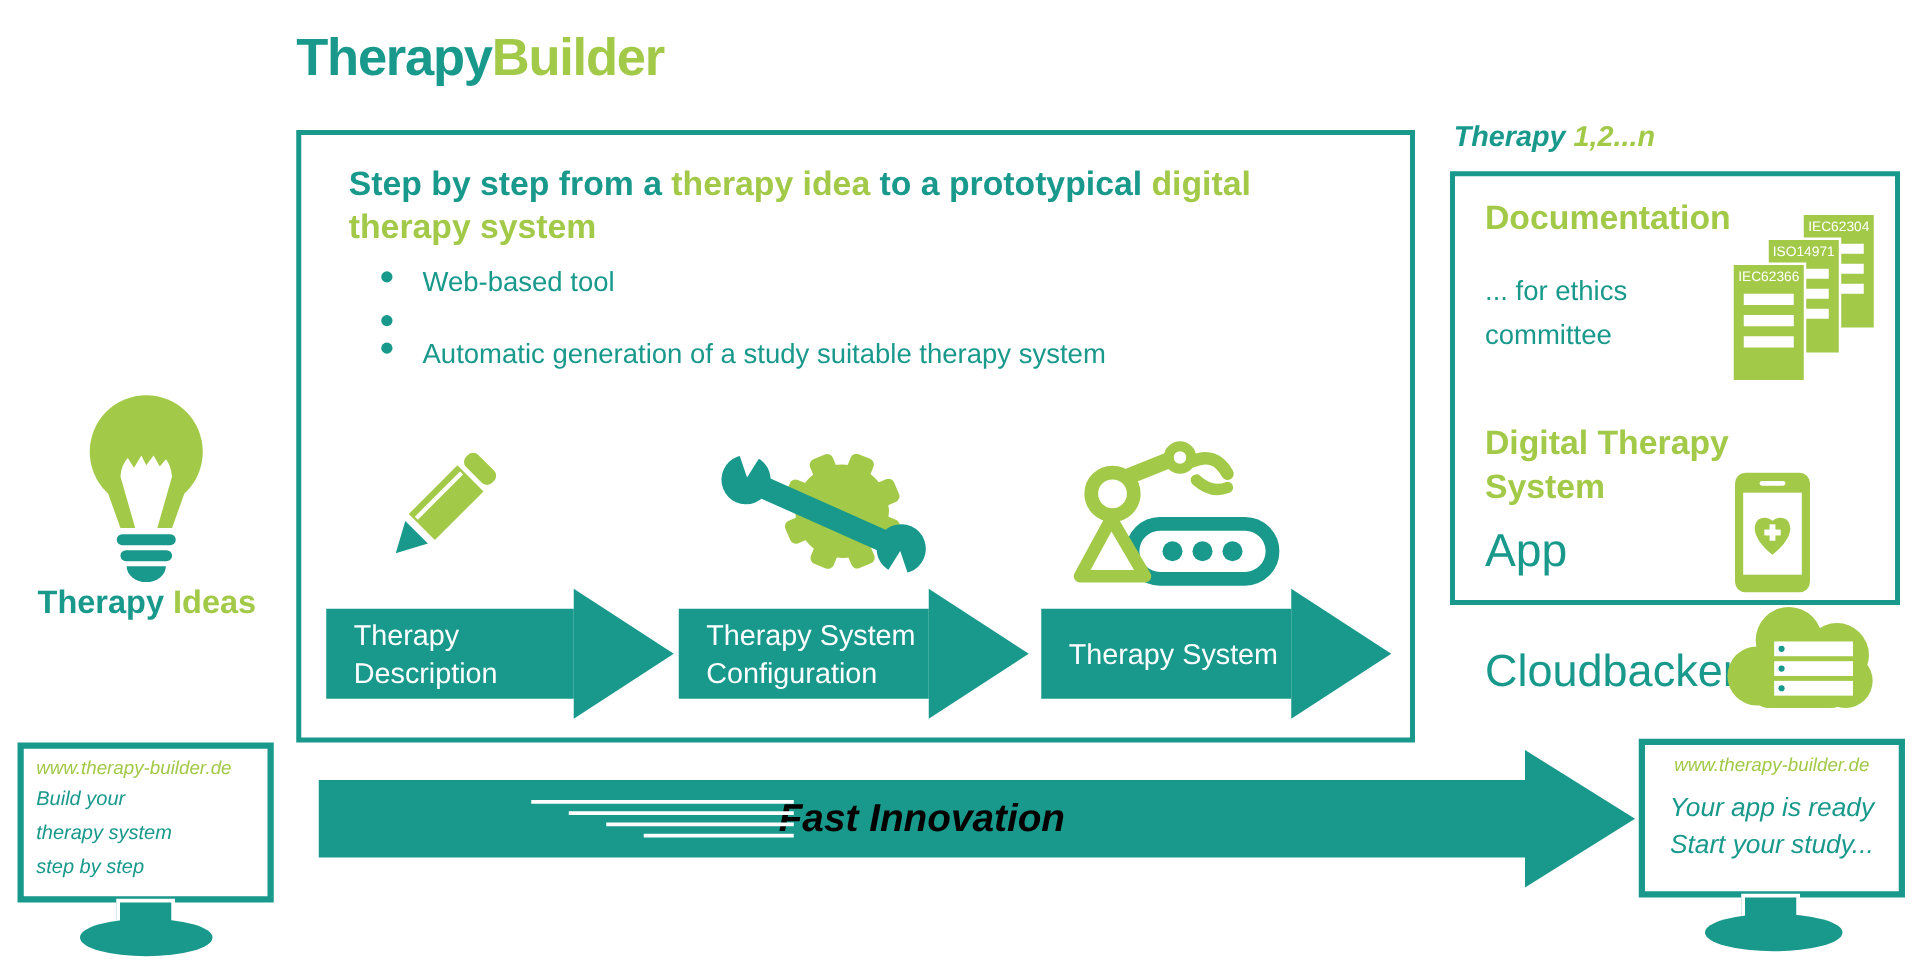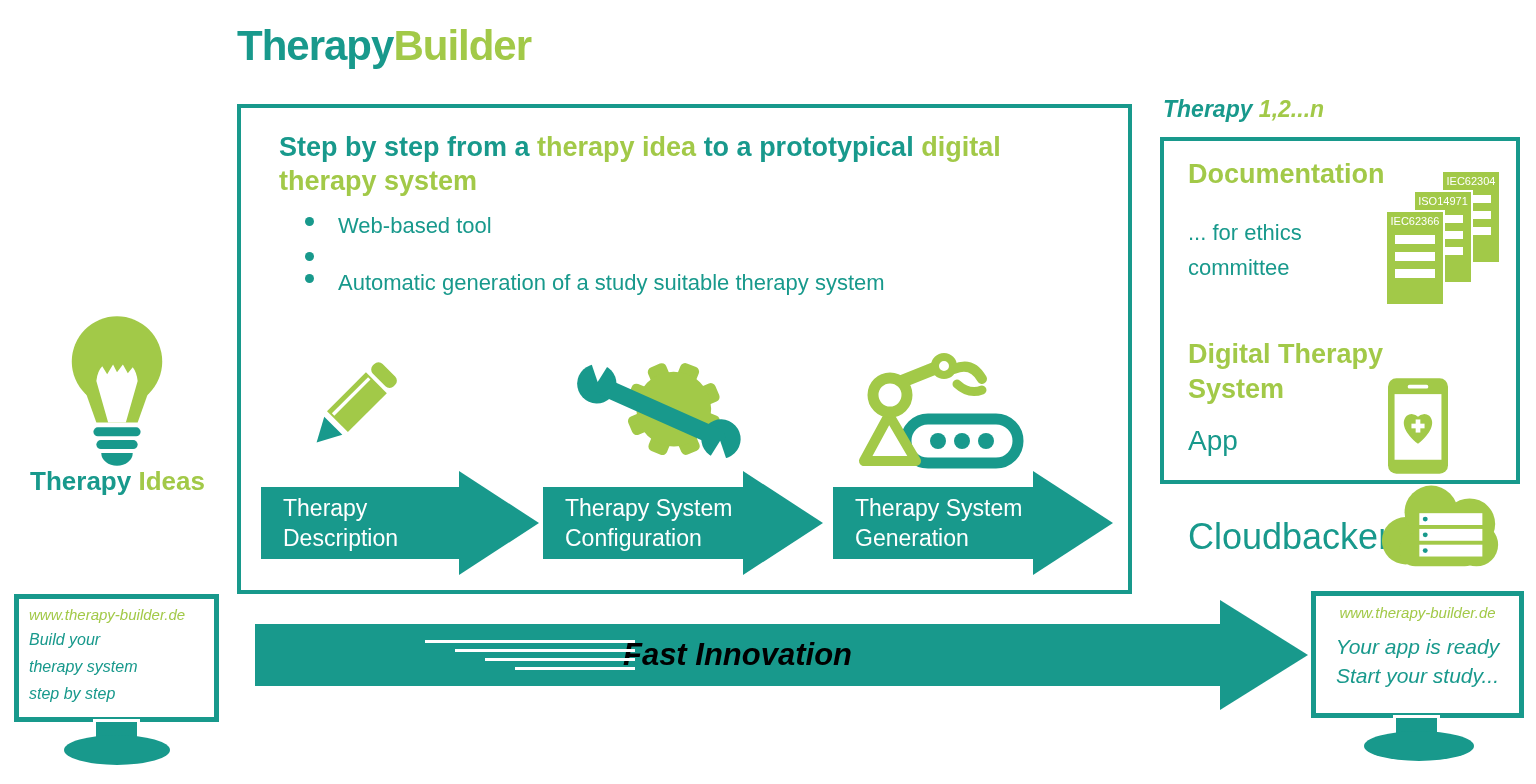--- a/index.html
+++ b/index.html
@@ -153,21 +153,20 @@
     <div class="step" style="left:302px; top:379px; width:200px;">
       <div class="step-body">
         <div class="step-line">Therapy System</div>
         <div class="step-line">Configuration</div>
       </div>
       <div class="step-head"></div>
     </div>
     <div class="step" style="left:592px; top:379px; width:200px;">
       <div class="step-body">
         <div class="step-line">Therapy System</div>
-        <div class="step-line">Generation</div>
       </div>
       <div class="step-head"></div>
     </div>
   </div>
 
   <div class="abs" id="right-heading">
     <span class="c-teal">Therapy</span><span class="c-green"> 1,2...n</span>
   </div>
 
   <div class="abs" id="right-box">
@@ -200,21 +199,21 @@
     <div class="abs sec-text" style="left:24px; top:74px;">
       <div>... for ethics</div>
       <div>committee</div>
     </div>
 
     <div class="abs sec-title" style="left:24px; top:196px;">
       <div>Digital Therapy</div>
       <div>System</div>
     </div>
 
-    <div class="abs sec-text" style="left:24px; top:282px; font-size:28px;">App</div>
+    <div class="abs sec-text" style="left:24px; top:282px; font-size:37px;">App</div>
 
     <svg class="abs" style="left:224px; top:236px;" width="60" height="98" viewBox="0 0 64 102">
       <rect x="0" y="0" width="64" height="102" rx="9" class="f-green"></rect>
       <rect x="21" y="7" width="22" height="4" rx="2" class="f-white"></rect>
       <rect x="7" y="17" width="50" height="70" class="f-white"></rect>
       <path class="f-green" d="M32,70 C18,59 13,47 20,40 a9.5,9.5 0 0 1 12,1 a9.5,9.5 0 0 1 12,-1 c7,7 2,19 -12,30 z"></path>
       <rect x="29.5" y="44" width="5" height="14" class="f-white"></rect>
       <rect x="25" y="48.5" width="14" height="5" class="f-white"></rect>
     </svg>
 

